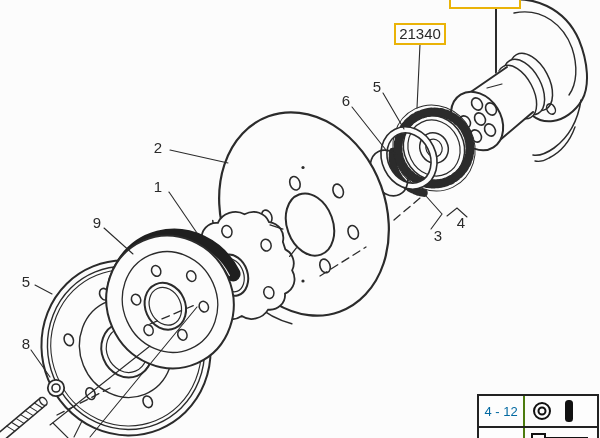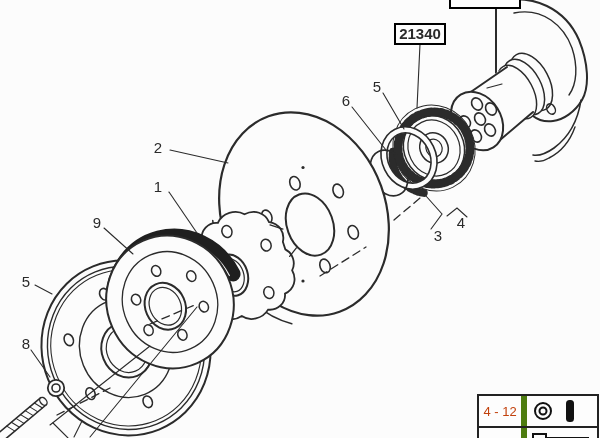--- a/index.html
+++ b/index.html
@@ -1,28 +1,28 @@
 <!DOCTYPE html>
 <html><head>
 <meta charset="utf-8">
 <style>
   html,body{margin:0;padding:0;background:#e8e8e8;}
   #stage{position:relative;width:600px;height:438px;background:#fcfcfc;overflow:hidden;
          font-family:"Liberation Sans",sans-serif;color:#222;}
   #art{position:absolute;left:0;top:0;}
   .lbl{position:absolute;font-size:15px;color:#2a2a2a;text-align:center;line-height:1;
        user-select:none;}
-  .refbox{position:absolute;background:#fdfdfd;border:2px solid #000000;text-align:center;
-          font-size:15px;color:#2a2a2a;font-weight:bold;}
+  .refbox{position:absolute;background:#fdfdfd;border:2px solid #eab308;text-align:center;
+          font-size:15px;color:#2a2a2a;}
   .legend{position:absolute;left:477px;top:394px;width:118px;border:2px solid #222;
           background:#fdfdfd;}
   .legend .row{display:flex;height:30px;align-items:center;}
   .legend .row + .row{border-top:2px solid #222;height:34px;}
-  .legend .cell-num{width:44px;border-right:6px solid #4d7c0f;align-self:stretch;
-        display:flex;align-items:center;justify-content:center;font-size:13px;color:#c2410c;}
+  .legend .cell-num{width:44px;border-right:2px solid #4d7c0f;align-self:stretch;
+        display:flex;align-items:center;justify-content:center;font-size:13px;color:#0369a1;}
   .legend .cell-icon{flex:1;display:flex;align-items:center;justify-content:center;align-self:stretch;}
 </style>
 </head>
 <body>
 
 <div id="stage">
 
   <svg id="art" width="600" height="438" viewBox="0 0 600 438">
     <g fill="none" stroke="#2b2b2b" stroke-linecap="round">
 

